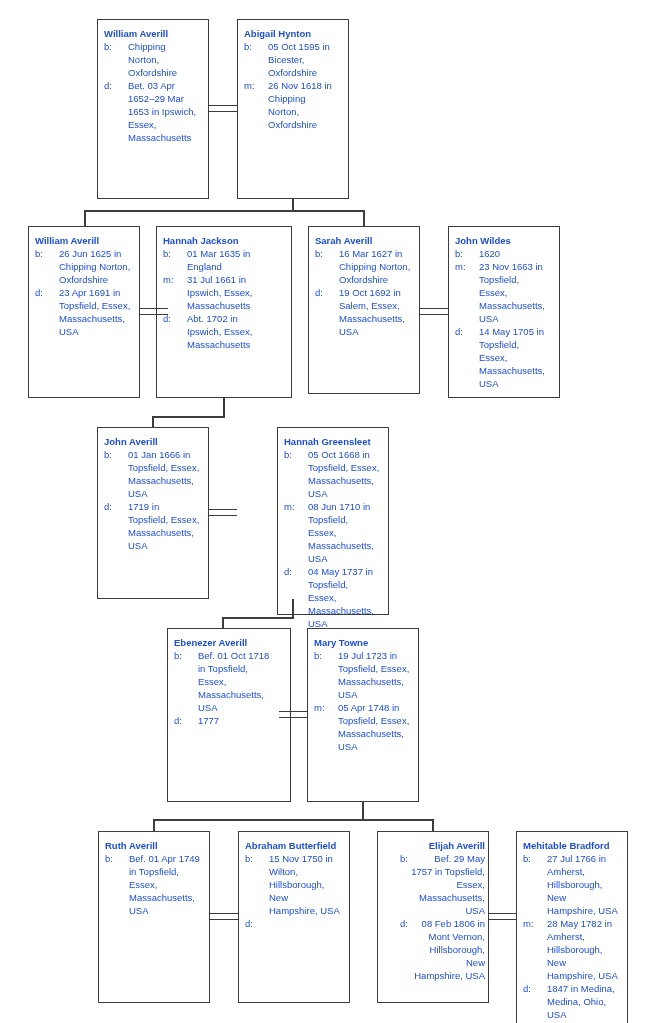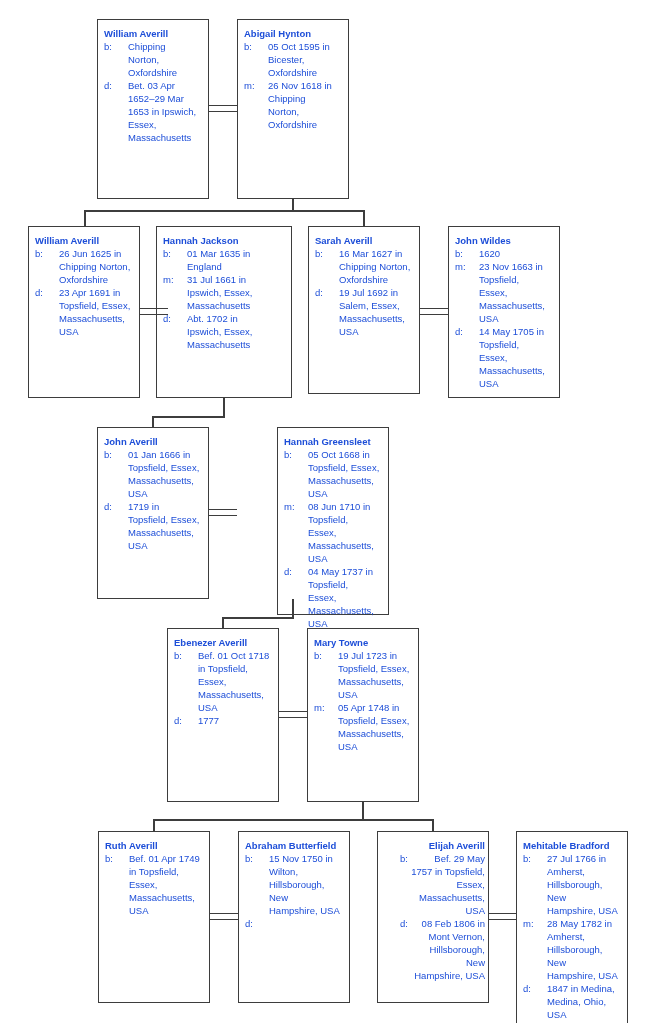--- a/index.html
+++ b/index.html
@@ -36,21 +36,21 @@
 
   
   .p0  { left:  97px; top:  19px; width: 112px; height: 180px; }
   .p1  { left: 237px; top:  19px; width: 112px; height: 180px; }
   .p2  { left:  28px; top: 226px; width: 112px; height: 172px; }
   .p3  { left: 156px; top: 226px; width: 136px; height: 172px; }
   .p4  { left: 308px; top: 226px; width: 112px; height: 168px; }
   .p5  { left: 448px; top: 226px; width: 112px; height: 172px; }
   .p6  { left:  97px; top: 427px; width: 112px; height: 172px; }
   .p7  { left: 233px; top: 427px; width: 112px; height: 188px; margin-left: 44px; }
-  .p8  { left: 167px; top: 628px; width: 112px; height: 174px; }
+  .p8  { left: 167px; top: 628px; width: 124px; height: 174px; }
   .p9  { left: 307px; top: 628px; width: 112px; height: 174px; }
   .p10 { left:  98px; top: 831px; width: 112px; height: 172px; }
   .p11 { left: 238px; top: 831px; width: 112px; height: 172px; }
   .p12 { left: 377px; top: 831px; width: 112px; height: 172px; text-align: right; }
   .p13 { left: 516px; top: 831px; width: 112px; height: 224px; }
 </style>
 </head>
 <body>
 
 <div id="canvas">
@@ -131,21 +131,21 @@
   <div class="person p4">
     <div class="pname">Sarah Averill</div>
     <div class="ev">
       <span class="lab">b:</span>
       <span class="val">16 Mar 1627 in
 Chipping Norton,
 Oxfordshire</span>
     </div>
     <div class="ev">
       <span class="lab">d:</span>
-      <span class="val">19 Jul 1692 in
+      <span class="val">19 Oct 1692 in
 Salem, Essex,
 Massachusetts,
 USA</span>
     </div>
   </div>
 
   <div class="person p5">
     <div class="pname">John Wildes</div>
     <div class="ev">
       <span class="lab">b:</span>

